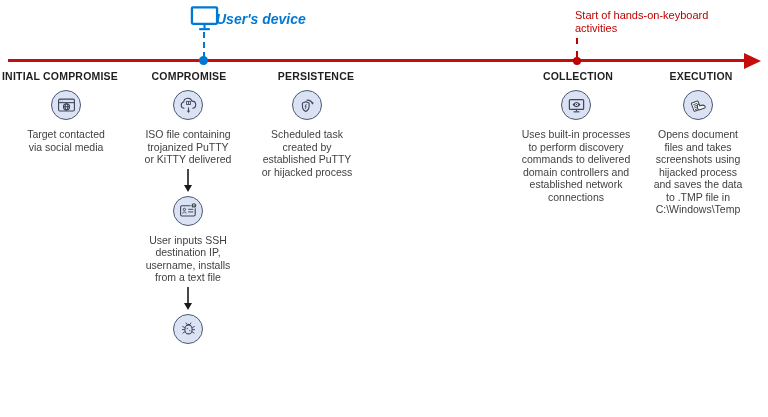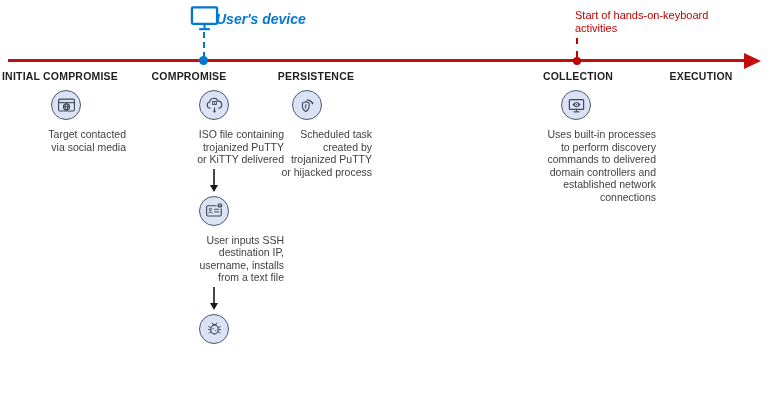--- a/index.html
+++ b/index.html
@@ -18,21 +18,21 @@
   .blue-dot{position:absolute;left:199px;top:56px;width:9px;height:9px;border-radius:50%;background:#0078d4;}
   
   .hok-label{position:absolute;left:575px;top:9px;width:180px;font-size:11px;font-weight:400;color:#c00000;
     line-height:13px;white-space:pre-line;}
   .red-dash{position:absolute;left:576px;top:38px;height:19px;width:0;border-left:2px dashed #c00000;}
   .red-dot{position:absolute;left:573px;top:57px;width:8px;height:8px;border-radius:50%;background:#c00000;}
   
   .stage-label{position:absolute;top:70px;transform:translateX(-50%);white-space:nowrap;
     font-size:10.5px;font-weight:700;color:#1f1f1f;letter-spacing:.2px;}
   
-  .col{position:absolute;top:90px;text-align:right;}
+  .col{position:absolute;top:90px;text-align:center;}
   .circle{width:30px;height:30px;border-radius:50%;background:#dbe2f4;border:1.5px solid #4b5873;
     margin:0 auto 8px auto;display:flex;align-items:center;justify-content:center;box-sizing:border-box;}
   .circle svg{display:block;}
   .step-text{font-size:10.5px;line-height:12.5px;color:#3f3f3f;white-space:pre-line;}
   .down-arrow{display:block;margin:3px auto 3px auto;}
 </style>
 </head>
 <body>
 
 <div id="canvas">
@@ -71,21 +71,21 @@
         <circle cx="7.2" cy="6.2" r="0.5" fill="#3f4657" stroke="none"></circle>
         <circle cx="12" cy="13.6" r="3.9"></circle>
         <ellipse cx="12" cy="13.6" rx="1.7" ry="3.9"></ellipse>
         <line x1="8.1" y1="13.6" x2="15.9" y2="13.6"></line>
       </svg>
     </div>
     <div class="step-text">Target contacted
 via social media</div>
   </div>
 
-  <div class="col" style="left:144px;width:140px">
+  <div class="col" style="left:118px;width:140px">
     <div class="circle">
       <svg width="19" height="19" viewBox="0 0 24 24" fill="none" stroke="#3f4657" stroke-width="1.4">
         <path d="M6.8 15.5a4 4 0 0 1-0.9-7.9 5.4 5.4 0 0 1 10.5-1.1 3.8 3.8 0 0 1 0.4 9"></path>
         <rect x="9.6" y="6.8" width="4.8" height="4" stroke-width="1.1"></rect>
         <line x1="12" y1="6.8" x2="12" y2="10.8" stroke-width="1.1"></line>
         <line x1="12" y1="14.5" x2="12" y2="19.5"></line>
         <path d="M9.9 18.6 L14.1 18.6 L12 21.6 Z" fill="#3f4657" stroke="none"></path>
       </svg>
     </div>
     <div class="step-text">ISO file containing
@@ -137,21 +137,21 @@
     <div class="circle">
       <svg width="19" height="19" viewBox="0 0 24 24" fill="none" stroke="#3f4657" stroke-width="1.4">
         <path d="M9.8 7.2 L5.6 8.9 V13 c0 3.3 1.8 5.4 4.2 6.6 c2.4-1.2 4.2-3.3 4.2-6.6 V8.9 Z"></path>
         <path d="M10.6 10.2 L8.9 13.3 L10.3 13.3 L9.4 16.3" stroke-width="1.1"></path>
         <path d="M10.8 5.4 A7 7 0 0 1 18.3 9.3"></path>
         <path d="M16.5 8.4 L19.6 7.8 L19 11 Z" fill="#3f4657" stroke="none"></path>
       </svg>
     </div>
     <div class="step-text">Scheduled task
 created by
-trojanized PuTTY
+established PuTTY
 or hijacked process</div>
   </div>
 
 
   <div class="col" style="left:496px;width:160px">
     <div class="circle">
       <svg width="19" height="19" viewBox="0 0 24 24" fill="none" stroke="#3f4657" stroke-width="1.5">
         <rect x="3" y="4.5" width="18" height="12.5" rx="1.2"></rect>
         <path d="M7 10.8 c1.7-2.2 3.4-3.3 5-3.3 s3.3 1.1 5 3.3 c-1.7 2.2-3.4 3.3-5 3.3 s-3.3-1.1-5-3.3 Z" fill="#3f4657" stroke="none"></path>
         <circle cx="12" cy="10.8" r="1.9" fill="#ffffff" stroke="none"></circle>
@@ -161,14 +161,35 @@
       </svg>
     </div>
     <div class="step-text">Uses built-in processes
 to perform discovery
 commands to delivered
 domain controllers and
 established network
 connections</div>
   </div>
 
+  <div class="col" style="left:638px;width:120px">
+    <div class="circle">
+      <svg width="19" height="19" viewBox="0 0 24 24" fill="none" stroke="#3f4657" stroke-width="1.3">
+        <g transform="rotate(-20 10 13)">
+          <rect x="4.5" y="7" width="9" height="11" rx="0.8" fill="#ffffff"></rect>
+          <line x1="6.3" y1="9.6" x2="11.7" y2="9.6" stroke-width="1"></line>
+          <line x1="6.3" y1="11.8" x2="11.7" y2="11.8" stroke-width="1"></line>
+          <line x1="6.3" y1="14" x2="11.7" y2="14" stroke-width="1"></line>
+          <line x1="6.3" y1="16.2" x2="9.8" y2="16.2" stroke-width="1"></line>
+        </g>
+        <path d="M10.6 11.6 c0.2-1.4 1.9-1.6 2.4-0.4 l0.5 1.1 c2.3-0.9 5.5-0.7 6.6 0.5 c1 1.1 0.1 2.3-1.3 2.8 l-4.3 1.5 c-1.7 0.6-3.1-0.1-3.6-1.5 Z" fill="#ffffff"></path>
+      </svg>
+    </div>
+    <div class="step-text">Opens document
+files and takes
+screenshots using
+hijacked process
+and saves the data
+to .TMP file in
+C:\Windows\Temp</div>
+  </div>
 
 </div>
 
 </body></html>

